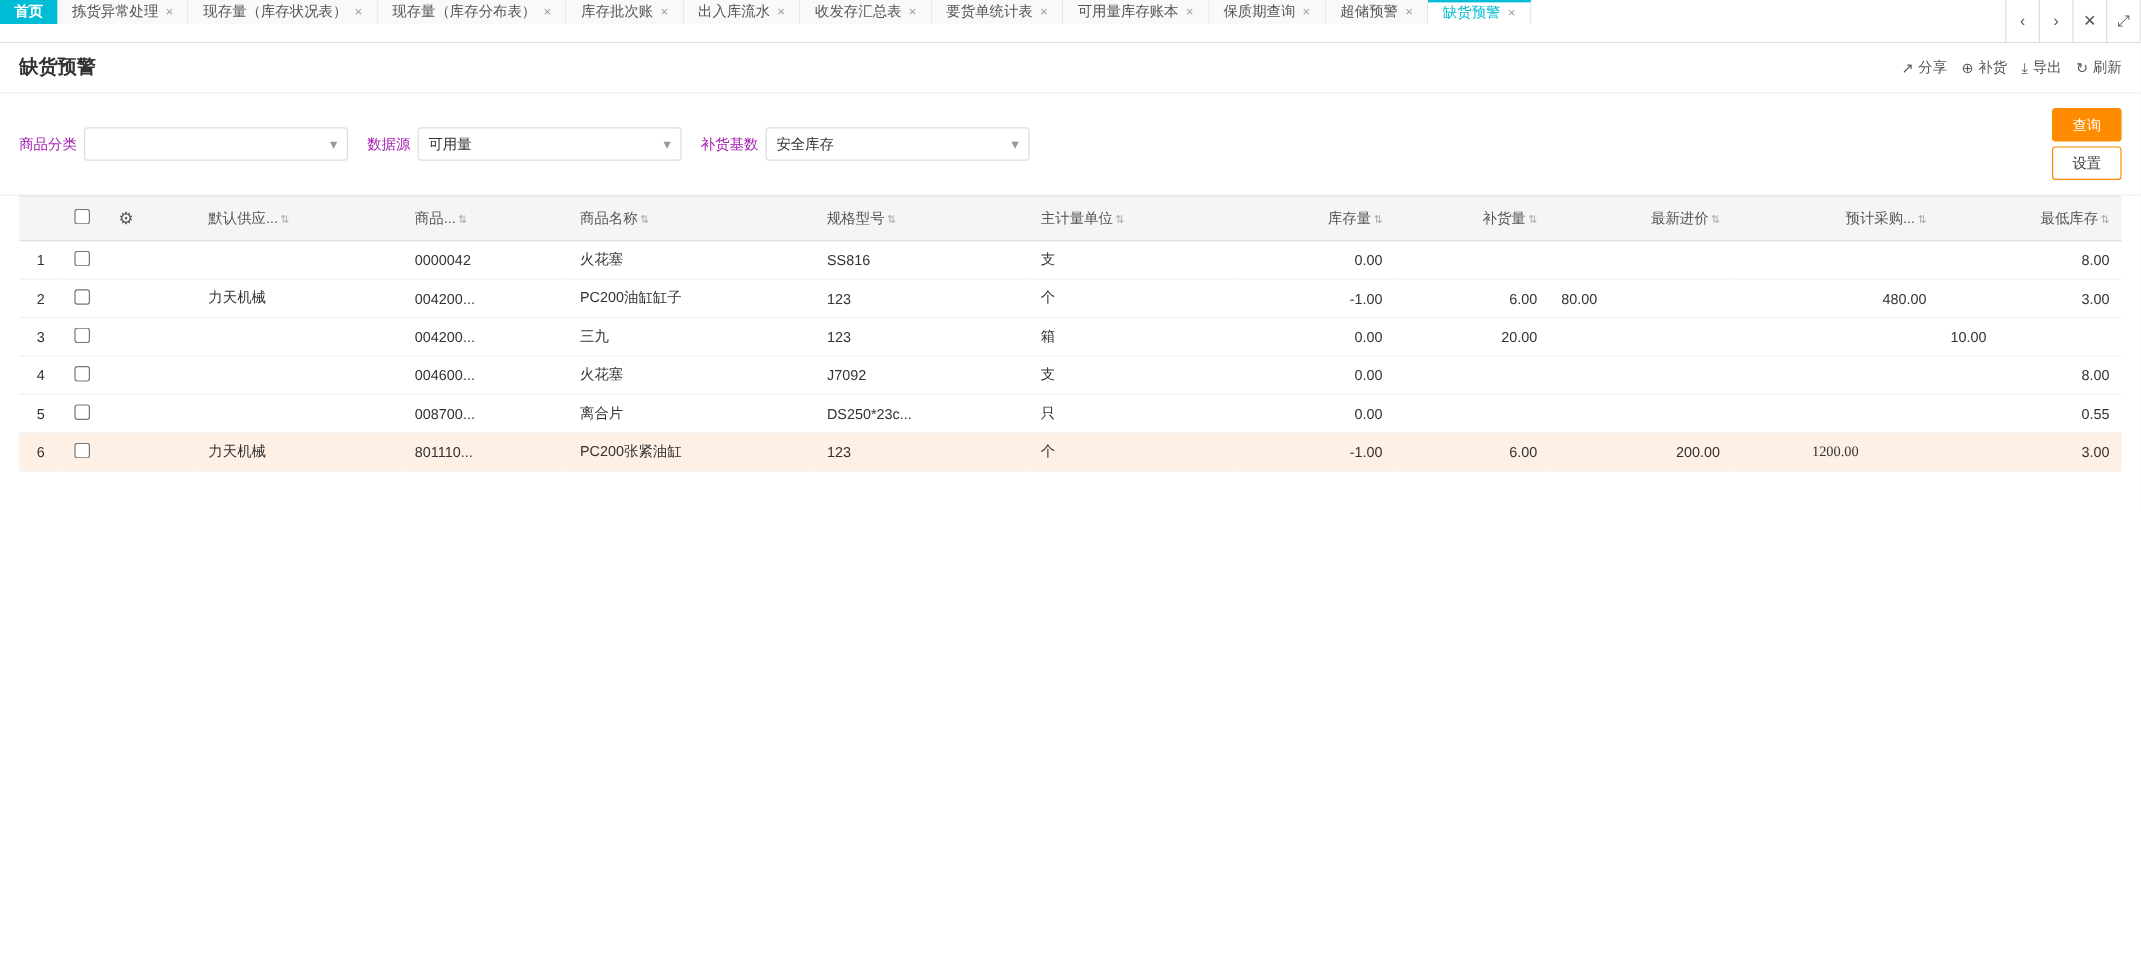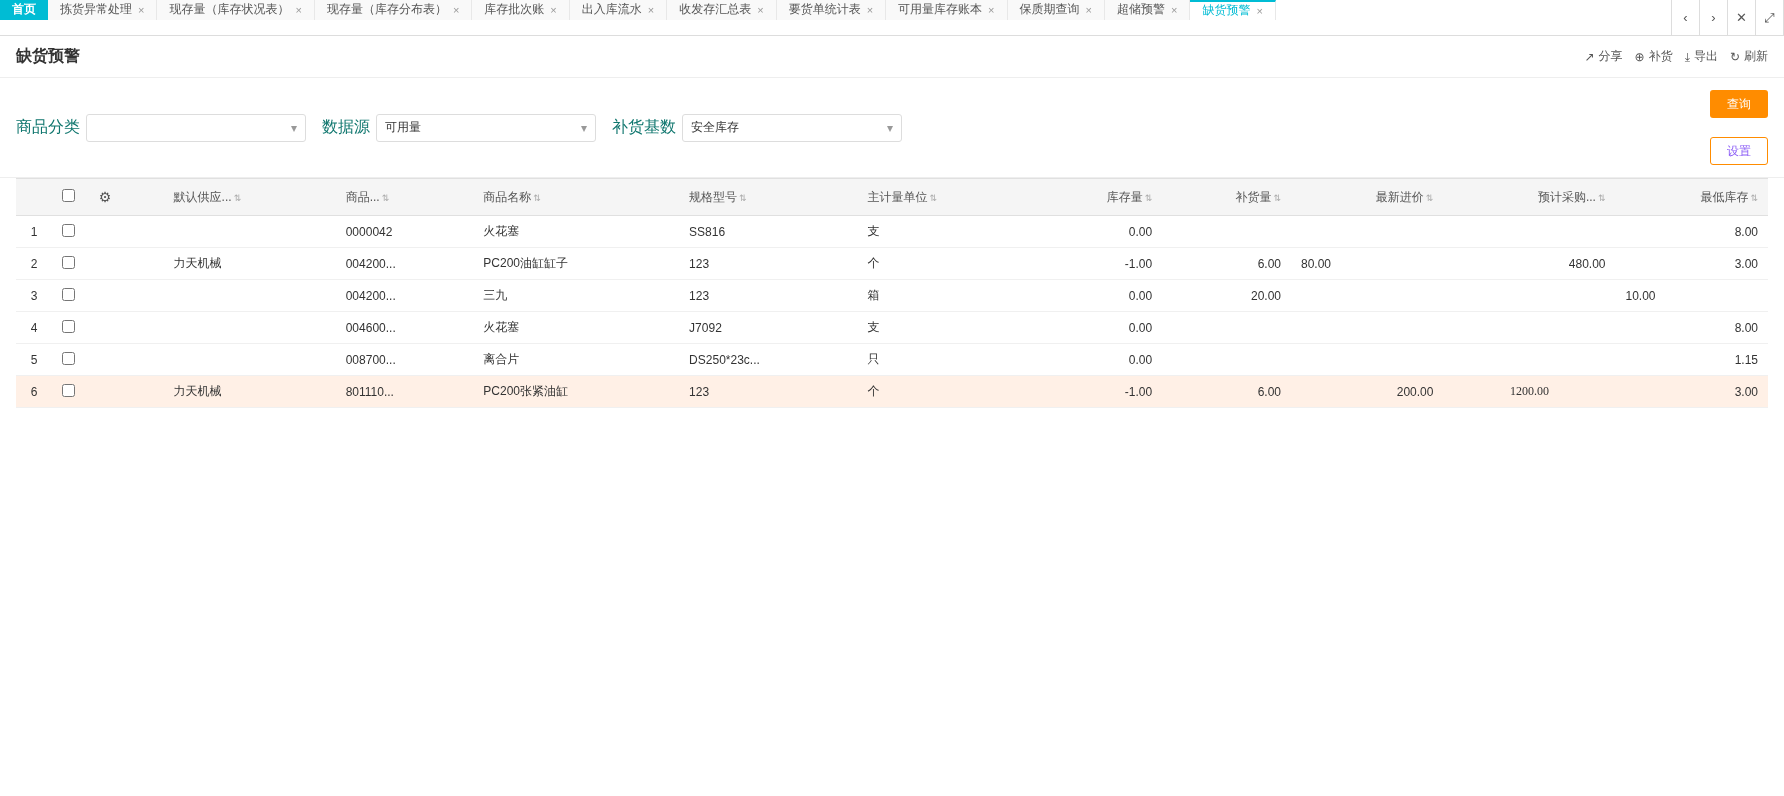--- a/index.html
+++ b/index.html
@@ -105,22 +105,22 @@
       gap: 16px;
       border-bottom: 1px solid #eee;
       flex-wrap: wrap;
     }
     .filter-group {
       display: flex;
       align-items: center;
       gap: 6px;
     }
     .filter-label {
-      color: #0f766e;
-      font-size: 16px;
+      color: #a21caf;
+      font-size: 12px;
       white-space: nowrap;
     }
     .filter-select {
       width: 220px;
       height: 28px;
       border: 1px solid #ddd;
       border-radius: 3px;
       padding: 0 8px;
       font-size: 12px;
       color: #333;
@@ -133,35 +133,35 @@
     .filter-select-value {
       color: #333;
     }
     .filter-select-arrow {
       color: #999;
     }
     .filter-actions {
       margin-left: auto;
       display: flex;
       flex-direction: column;
-      gap: 19px;
+      gap: 4px;
     }
     .btn-query {
       background: #ff8c00;
       color: #fff;
       border: none;
       border-radius: 3px;
       padding: 4px 16px;
       cursor: pointer;
       font-size: 12px;
       height: 28px;
     }
     .btn-settings {
       background: #fff;
-      color: #8b5cf6;
+      color: #404040;
       border: 1px solid #ff8c00;
       border-radius: 3px;
       padding: 4px 16px;
       cursor: pointer;
       font-size: 12px;
       height: 28px;
     }
 
     
     .table-wrapper {
@@ -411,21 +411,21 @@
             <td></td>
             <td></td>
             <td>008700...</td>
             <td>离合片</td>
             <td>DS250*23c...</td>
             <td>只</td>
             <td style="text-align: right;">0.00</td>
             <td style="text-align: right;"></td>
             <td style="text-align: right;"></td>
             <td style="text-align: right;"></td>
-            <td style="text-align: right;">1.15</td>
+            <td style="text-align: right;">0.55</td>
           </tr>
           <tr class="highlighted">
             <td style="text-align: center;">6</td>
             <td style="text-align: center;"><input type="checkbox" style=""></td>
             <td></td>
             <td>力天机械</td>
             <td>801110...</td>
             <td>PC200张紧油缸</td>
             <td>123</td>
             <td>个</td>

